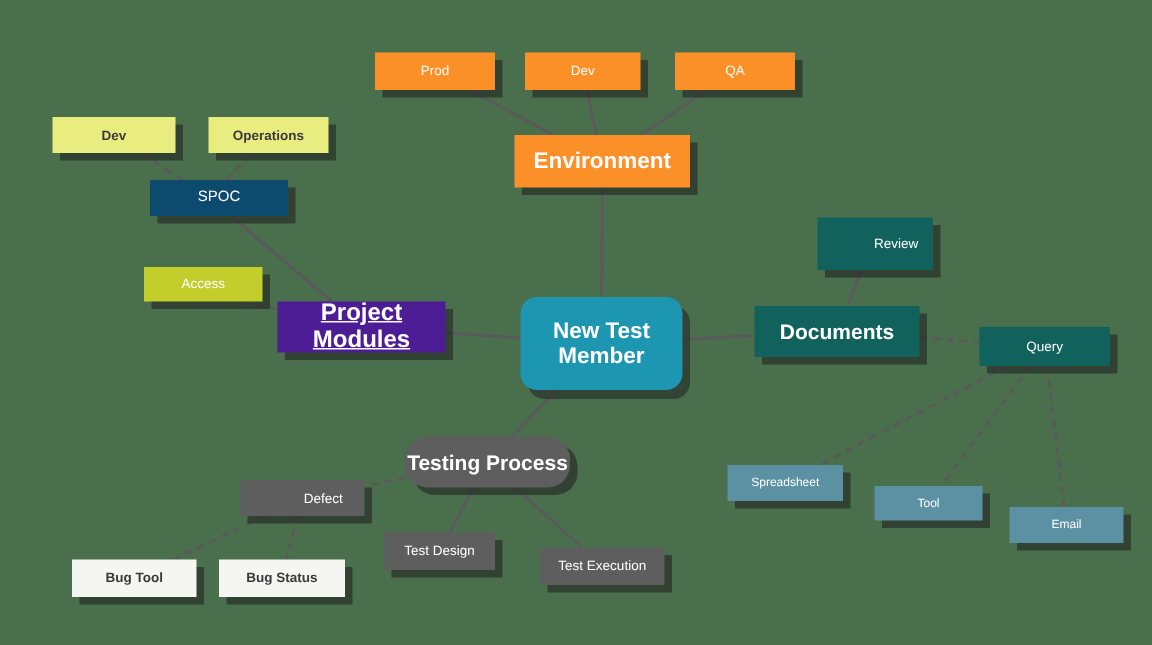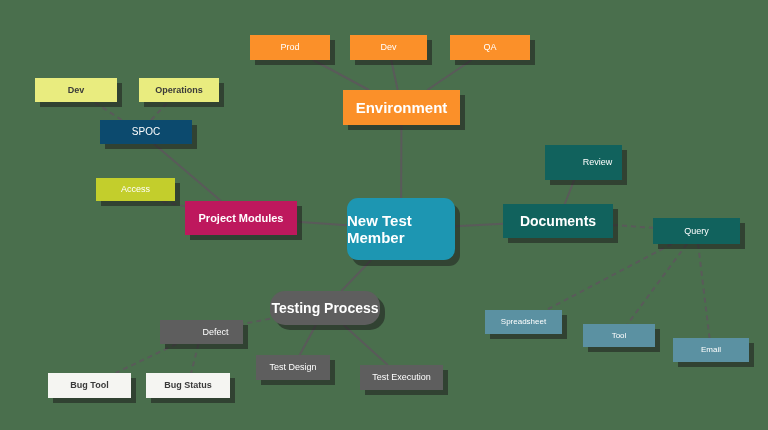--- a/index.html
+++ b/index.html
@@ -25,20 +25,21 @@
     width: 768px;
     height: 430px;
     pointer-events: none;
   }
   .node {
     position: absolute;
     box-sizing: border-box;
     display: flex;
     align-items: center;
     justify-content: center;
+    text-align: center;
     color: #ffffff;
     line-height: 1.15;
     box-shadow: 5px 5px 0 rgba(30,30,30,0.55);
     z-index: 5;
   }
   .node.central {
     border-radius: 11px;
     box-shadow: 5px 6px 0 rgba(25,25,25,0.5);
     font-weight: bold;
   }
@@ -89,21 +90,21 @@
       </div>
       <div class="node leaf" style="left: 250px; top: 35px; width: 80px; height: 25px; background: rgb(251, 144, 41); color: rgb(255, 255, 255); font-size: 9px;">
         <span>Prod</span>
       </div>
       <div class="node leaf" style="left: 350px; top: 35px; width: 77px; height: 25px; background: rgb(251, 144, 41); color: rgb(255, 255, 255); font-size: 9px;">
         <span>Dev</span>
       </div>
       <div class="node leaf" style="left: 450px; top: 35px; width: 80px; height: 25px; background: rgb(251, 144, 41); color: rgb(255, 255, 255); font-size: 9px;">
         <span>QA</span>
       </div>
-      <div class="node main" style="left: 185px; top: 201px; width: 112px; height: 34px; background: #be185d; color: rgb(255, 255, 255); font-size: 11px;">
+      <div class="node main" style="left: 185px; top: 201px; width: 112px; height: 34px; background: #4c1d95; color: rgb(255, 255, 255); font-size: 16px; text-decoration: underline;">
         <span>Project Modules</span>
       </div>
       <div class="node leaf" style="left: 100px; top: 120px; width: 92px; height: 24px; background: #0c4a6e; color: rgb(255, 255, 255); font-size: 10px;">
         <span>SPOC</span>
       </div>
       <div class="node leaf" style="left: 64px; top: 178px; width: 79px; height: 23px; background: rgb(195, 206, 44); color: rgb(255, 255, 255); font-size: 9px; margin-left: 32px;">
         <span>Access</span>
       </div>
       <div class="node leaf dark-text" style="left: 35px; top: 78px; width: 82px; height: 24px; background: rgb(233, 236, 127); color: rgb(58, 58, 58); font-size: 9px;">
         <span>Dev</span>

